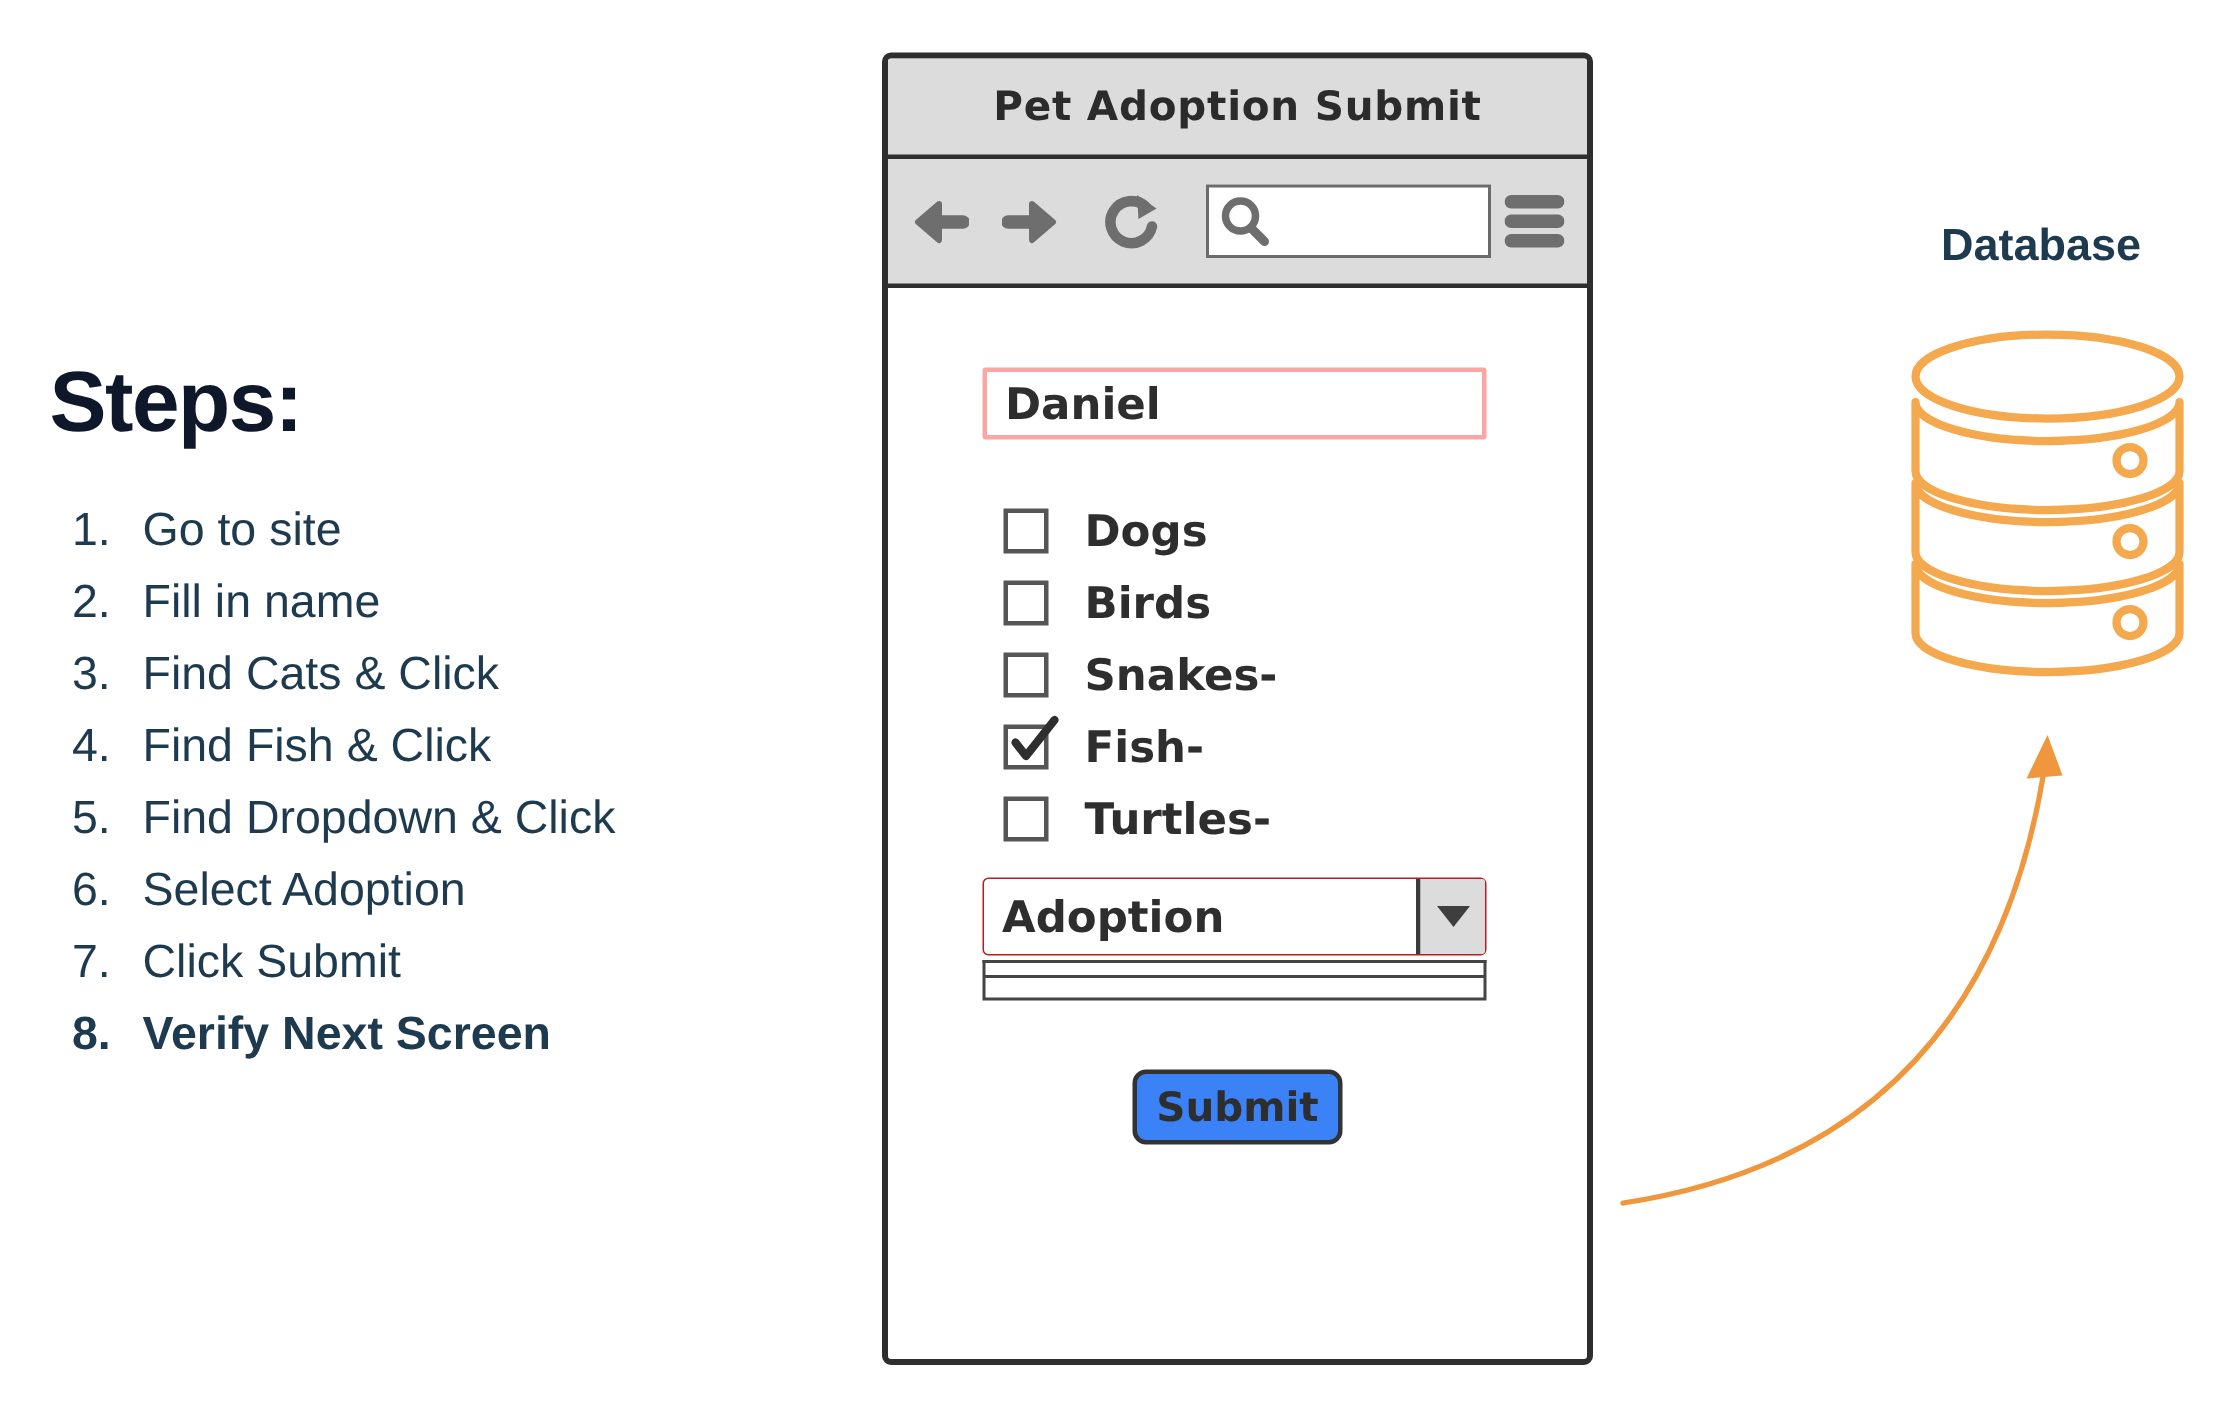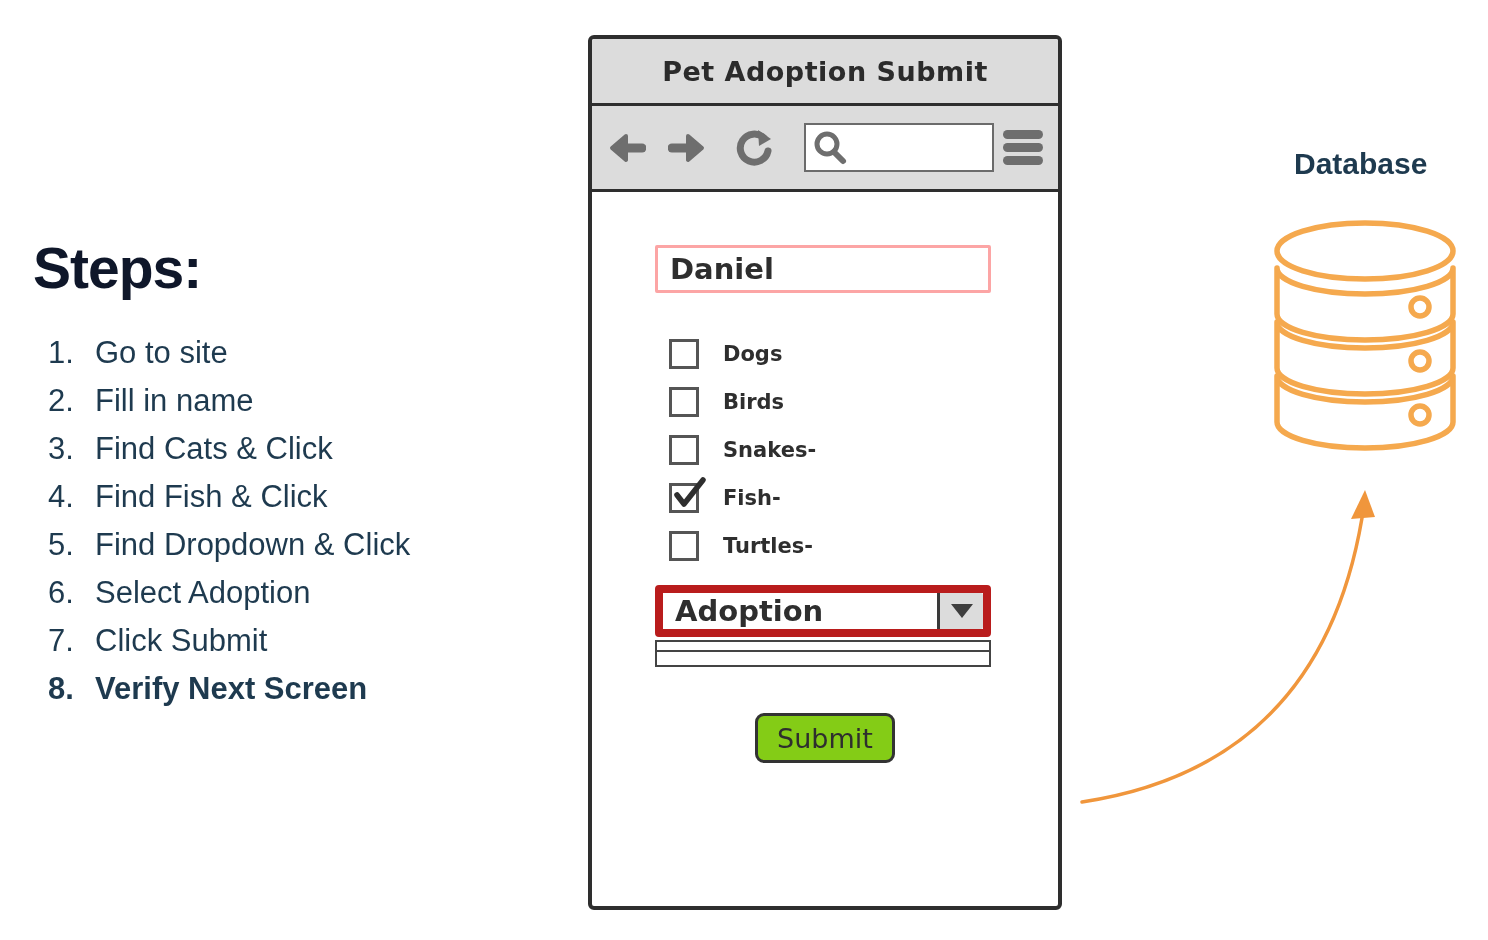--- a/index.html
+++ b/index.html
@@ -57,44 +57,44 @@
     font-size:29px;font-weight:600;color:#2e2e2e;padding:0 12px;
     font-family:"DejaVu Sans",sans-serif;outline:none;
   }
   .cb-list{margin:46px 0 0 77px;}
   .cb-row{display:flex;align-items:center;height:30px;margin-bottom:18px;cursor:pointer;}
   .cb-box{
     width:30px;height:30px;border:3px solid #555;box-sizing:border-box;
     background:#fff;position:relative;flex:none;
   }
   .cb-box svg{position:absolute;left:-2px;top:-11px;overflow:visible;}
-  .cb-label{margin-left:24px;font-size:21px;font-weight:600;color:#2e2e2e;line-height:1;}
+  .cb-label{margin-left:24px;font-size:29px;font-weight:600;color:#2e2e2e;line-height:1;}
 
   .dropdown-wrap{margin:24px 0 0 63px;width:336px;}
   .dropdown{
-    height:52px;border:8px solid #b91c1c;border-radius:4px;background:#fff;
+    height:52px;border:1px solid #b91c1c;border-radius:4px;background:#fff;
     display:flex;box-sizing:border-box;cursor:pointer;
   }
   .dd-text{flex:1;font-size:29px;font-weight:600;color:#2e2e2e;display:flex;align-items:center;padding-left:12px;}
   .dd-btn{
     width:46px;flex:none;background:#dcdcdc;border:none;
     border-left:3px solid #3a3a3a;border-radius:0 2px 2px 0;
     display:flex;align-items:center;justify-content:center;cursor:pointer;padding:0;
   }
   .dd-caret{
     width:0;height:0;border-left:11px solid transparent;
     border-right:11px solid transparent;border-top:14px solid #3e3e3e;
   }
   .dd-thin{height:8px;border:2px solid #444;border-bottom:none;margin-top:3px;background:#fff;}
   .dd-thick{height:13px;border:2px solid #444;background:#fff;}
 
   .submit{
     display:block;margin:46px auto 0;width:140px;height:50px;
-    background:#84cc16;border:3px solid #333;border-radius:9px;
-    font-size:27px;font-weight:400;color:#2e2e2e;cursor:pointer;
+    background:#3b82f6;border:3px solid #333;border-radius:9px;
+    font-size:27px;font-weight:700;color:#2e2e2e;cursor:pointer;
     font-family:"DejaVu Sans",sans-serif;
   }
 
   
   .db-label{
     position:absolute;left:1294px;top:147px;font-size:30px;font-weight:bold;
     color:#1E3A4F;
   }
   .db-icon{position:absolute;left:1272px;top:218px;}
   .flow-arrow{position:absolute;left:1060px;top:470px;pointer-events:none;}

